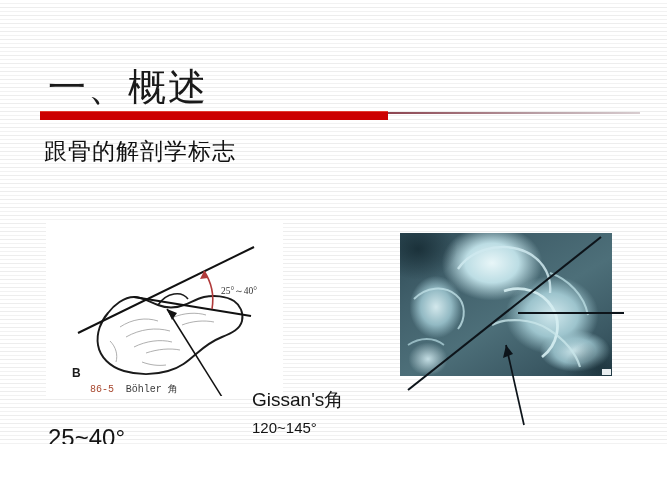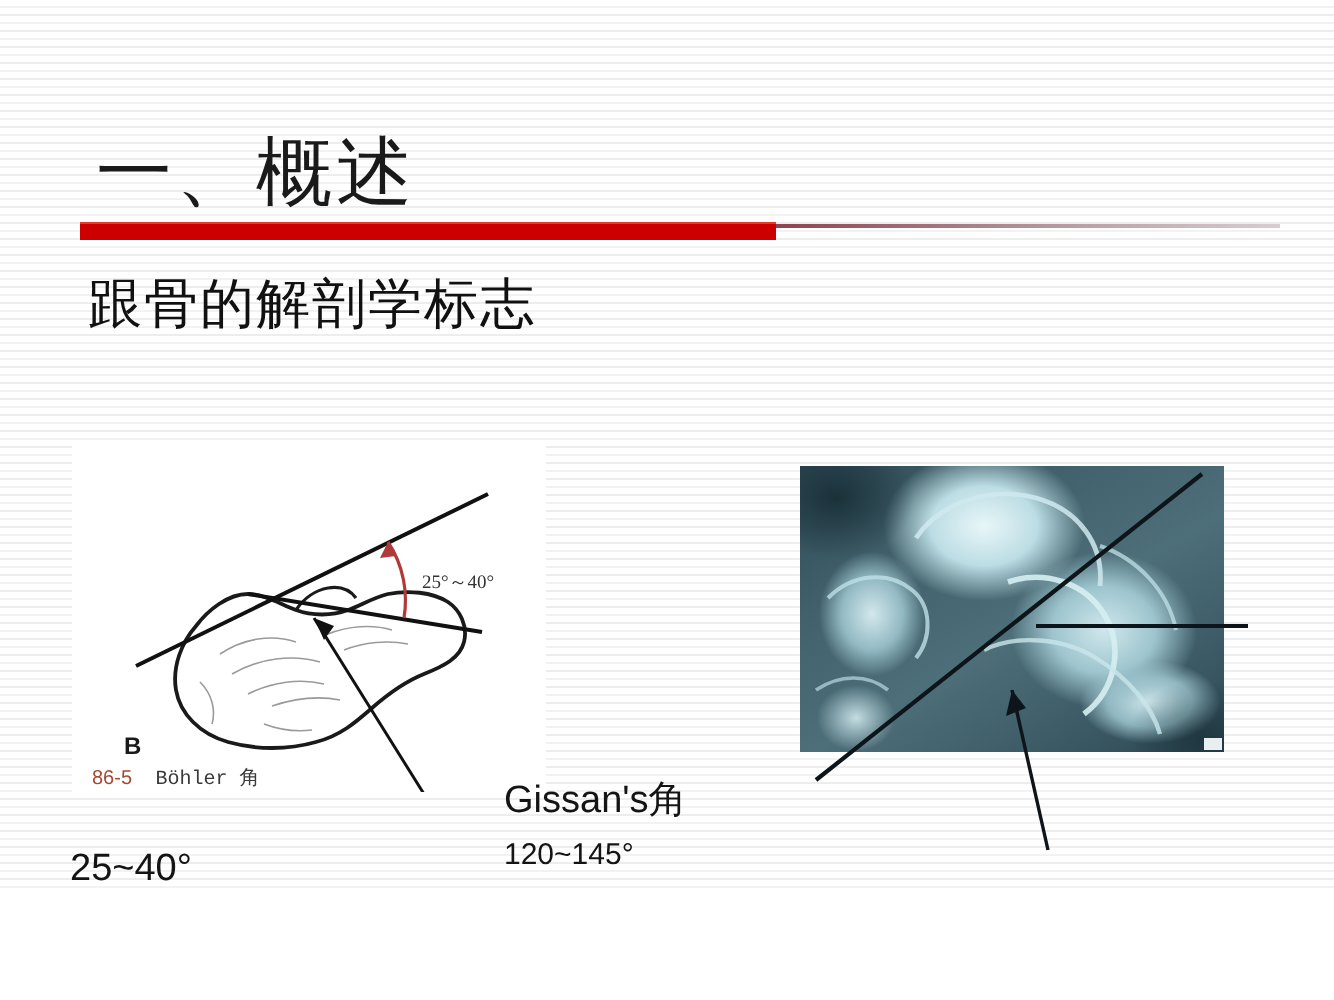--- a/index.html
+++ b/index.html
@@ -35,28 +35,28 @@
     background:#cc0000;border-top:1px solid #e23b2e;
   }
   .divider-thin{
     position:absolute;left:348px;top:2px;width:252px;height:2px;
     background:linear-gradient(90deg,#8c4450,#b9a0a6 60%,#d8cdd0);
   }
   
   .body-line{
     position:absolute;left:44px;
     font-family:"Liberation Serif","DejaVu Serif",serif;
-    font-size:27px;line-height:34px;color:#111111;
+    font-size:23px;line-height:34px;color:#111111;
     white-space:nowrap;letter-spacing:1px;
   }
   .body-line.l1{top:135px;}
   .body-line.l2{top:171px;}
   
   .fig-left{
-    position:absolute;left:36px;top:221px;width:237px;height:175px;
+    position:absolute;left:46px;top:221px;width:237px;height:175px;
     background:#ffffff;overflow:hidden;
   }
   .fig-left svg{display:block;}
   
   .fig-right{
     position:absolute;left:400px;top:233px;width:212px;height:143px;
     overflow:visible;
   }
   .xray-frame{
     position:absolute;left:0;top:0;width:212px;height:143px;
@@ -79,21 +79,21 @@
     position:absolute;right:1px;bottom:1px;width:9px;height:6px;background:#e9eef0;
   }
   .fig-right svg{position:absolute;left:-34px;top:-40px;overflow:visible;}
   
   .label{
     position:absolute;color:#141414;white-space:nowrap;
     font-family:"Liberation Sans","DejaVu Sans",sans-serif;
   }
   .label.gissan{left:252px;top:387px;font-size:19px;}
   .label.gissan-val{left:252px;top:419px;font-size:15px;}
-  .label.bohler-val{left:35px;top:424px;font-size:19px;}
+  .label.bohler-val{left:48px;top:424px;font-size:24px;}
   
   .bottom-rule{
     position:absolute;left:42px;top:451px;width:598px;height:2px;
     background:linear-gradient(90deg,#7d3f4b,#9d666f 55%,#c4a8ad);
   }
 </style>
 </head>
 <body>
 
 <div id="slide">
@@ -140,21 +140,21 @@
       <text x="175" y="73" font-family="'Liberation Serif', serif" font-size="9.5" fill="#333333">25°～40°</text>
 
       <line x1="176" y1="176" x2="121" y2="88" stroke="#111111" stroke-width="1.5"></line>
       <polygon points="121,88 126,99 131,92" fill="#111111"></polygon>
 
       <text x="26" y="156" font-family="'Liberation Sans', sans-serif" font-size="12" font-weight="bold" fill="#1a1a1a">B</text>
     </svg>
   </div>
 
   <div style="position:absolute;left:46px;top:382px;font-size:10px;white-space:nowrap;">
-    <span style="color:#a8482f;font-family:Liberation Sans, sans-serif;">86-5</span>
+    <span style="color:#a8482f;font-family:Liberation Mono, monospace;margin-left:44px;">86-5</span>
     <span style="color:#3a3a3a;font-family:Liberation Mono, monospace;margin-left:9px;">Böhler 角</span>
   </div>
 
   <div class="fig-right">
     <div class="xray-frame">
       <div class="shade"></div>
 
       <svg width="212" height="143" viewBox="0 0 212 143" style="position:absolute;left:0;top:0;">
         <path d="M58 36 C70 18 96 10 118 16 C140 22 152 40 150 60" fill="none" stroke="#cfe9ee" stroke-width="2.4" opacity=".85"></path>
         <path d="M104 58 C122 52 142 58 152 74 C162 90 158 112 142 124" fill="none" stroke="#d6eef2" stroke-width="2.8" opacity=".9"></path>

